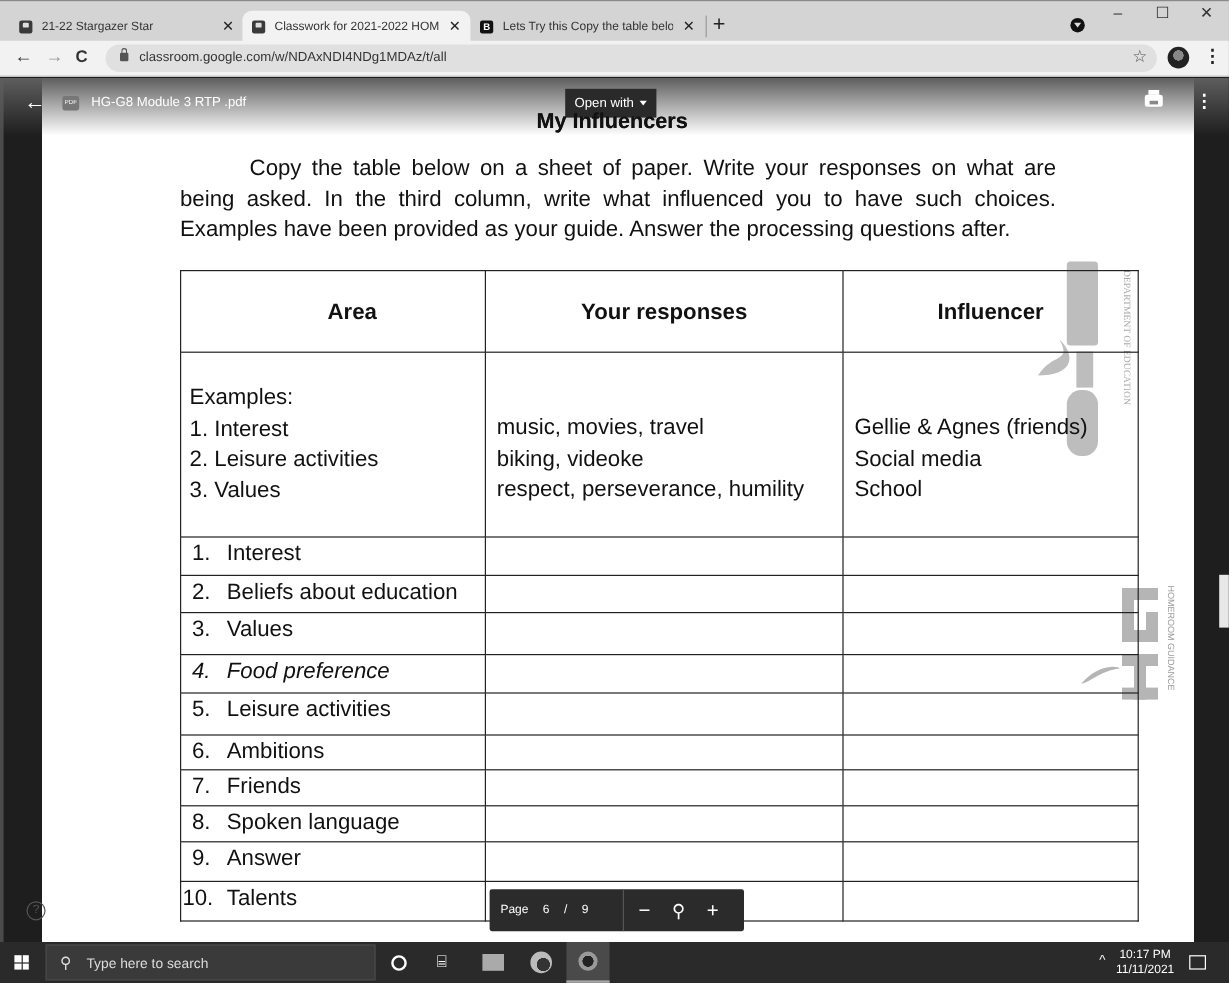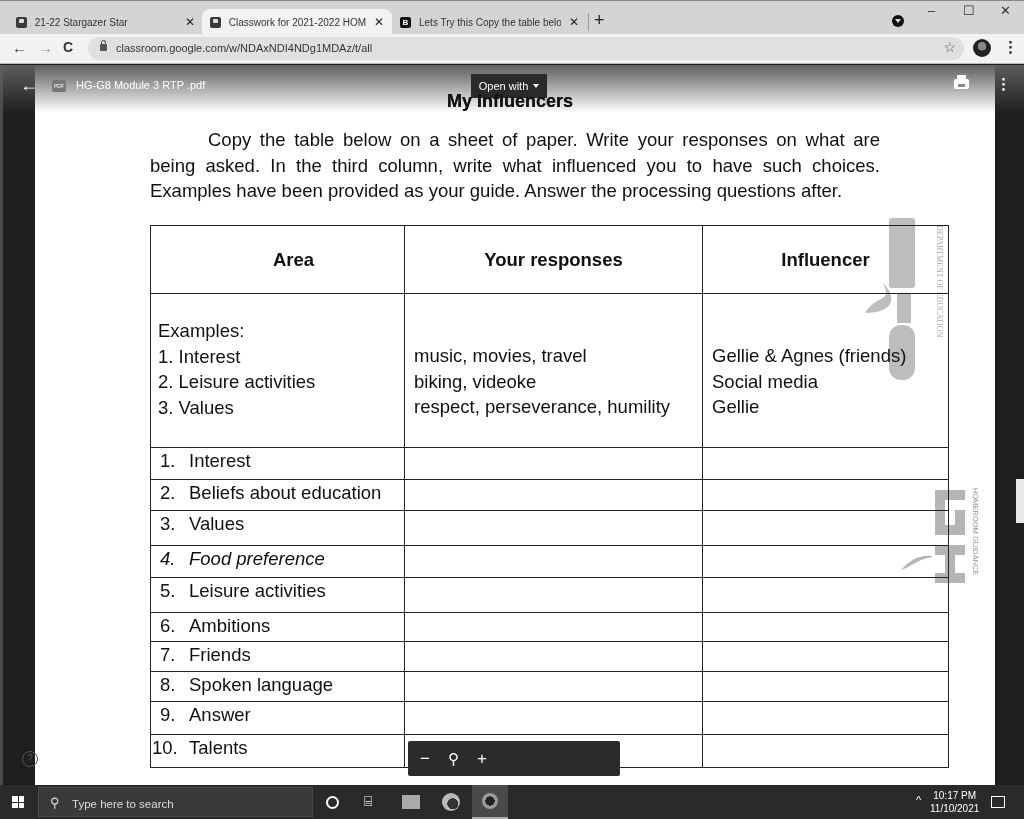--- a/index.html
+++ b/index.html
@@ -161,21 +161,21 @@
           <div>3. Values</div>
         </td>
         <td class="ex-cell2">
           <div>music, movies, travel</div>
           <div>biking, videoke</div>
           <div>respect, perseverance, humility</div>
         </td>
         <td class="ex-cell2">
           <div>Gellie &amp; Agnes (friends)</div>
           <div>Social media</div>
-          <div>Gellie</div>
+          <div>School</div>
         </td>
       </tr>
       <tr class="row" style="height:32px;">
             <td><span class="num">1.</span><span>Interest</span></td>
             <td></td>
             <td></td>
           </tr>
       <tr class="row" style="height:31px;">
             <td><span class="num">2.</span><span>Beliefs about education</span></td>
             <td></td>
@@ -234,20 +234,26 @@
       <span class="caret"></span>
   </div>
   <div class="doc-title" style="left:447px;top:26px;">My Influencers</div>
   <div class="print-icon"></div>
   <div class="viewer-menu">⋮</div>
 
   <div class="help-icon">?</div>
   <div class="scrollbar-thumb"></div>
 
   <div class="page-ctrl">
+    <div class="pg">
+      <span>Page</span>
+      <span>6</span>
+      <span>/</span>
+      <span>9</span>
+    </div>
     <div class="zoomctl">
       <span>−</span>
       <span style="font-size:15px;">⚲</span>
       <span>+</span>
     </div>
   </div>
 </div>
 
 <div class="taskbar">
   <div class="start">
@@ -263,16 +269,16 @@
   <div class="tb-icon cortana"></div>
   <div class="tb-icon" style="left:364px;">⌸</div>
   <div class="tb-icon explorer"></div>
   <div class="tb-icon edge"></div>
   <div class="chrome-app">
       <i></i>
     </div>
   <div class="tray-caret">^</div>
   <div class="clock">
     <div>10:17 PM</div>
-    <div>11/10/2021</div>
+    <div>11/11/2021</div>
   </div>
   <div class="notif"></div>
 </div>
 
 </body></html>

